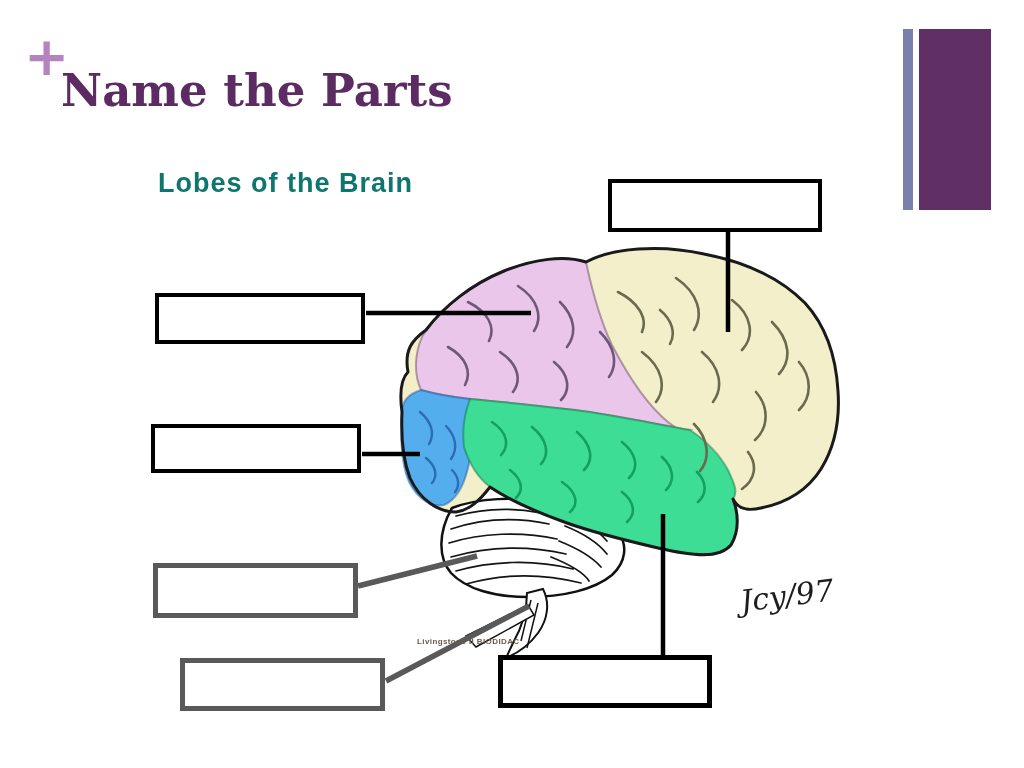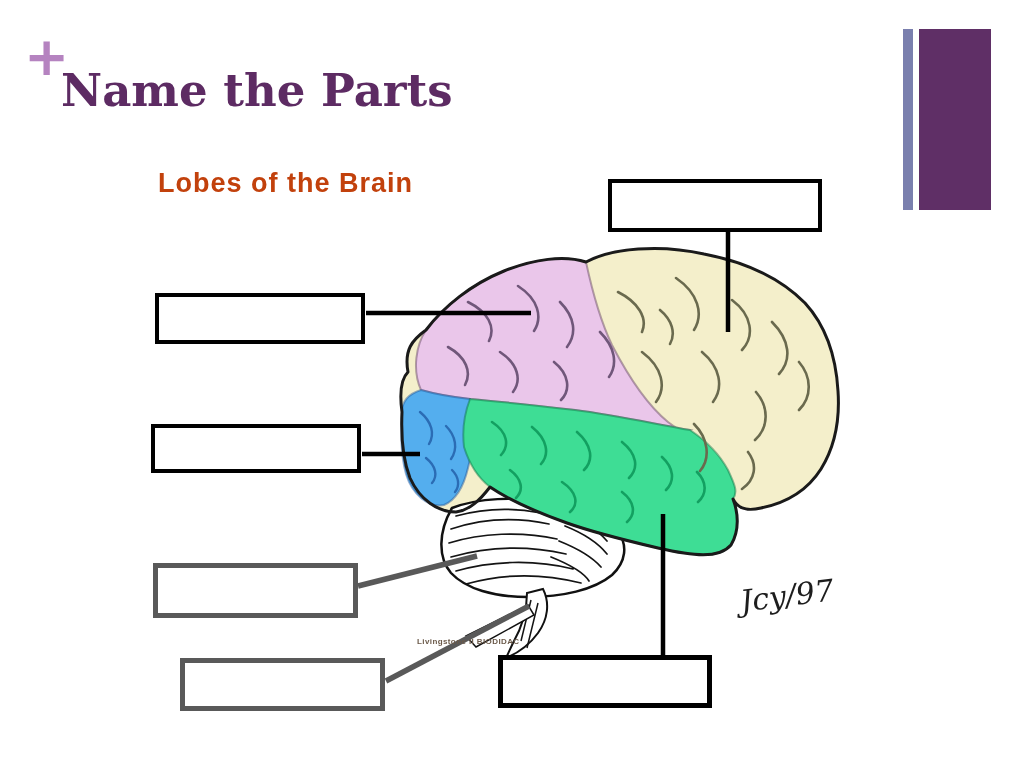--- a/index.html
+++ b/index.html
@@ -4,21 +4,21 @@
 <style>
   html,body{margin:0;padding:0;background:#fff;}
   .slide{position:relative;width:1024px;height:768px;background:#ffffff;overflow:hidden;
          font-family:"Liberation Sans",sans-serif;}
   .accent-thin{position:absolute;left:903px;top:29px;width:10px;height:181px;background:#7a7fae;}
   .accent-wide{position:absolute;left:919px;top:29px;width:72px;height:181px;background:#5f2f66;}
   .plus-bullet{position:absolute;left:24px;top:30px;font-family:"DejaVu Sans",sans-serif;
                font-size:54px;font-weight:bold;color:#b583c0;line-height:1;}
   .page-title{position:absolute;left:61px;top:64px;margin:0;font-family:"DejaVu Serif",serif;
               font-size:45px;font-weight:bold;color:#5d2b63;letter-spacing:0px;}
-  .fig-title{position:absolute;left:158px;top:168px;font-size:27px;font-weight:bold;color:#c2410c;
+  .fig-title{position:absolute;left:158px;top:168px;font-size:27px;font-weight:bold;color:#0f766e;
              font-family:"Liberation Sans",sans-serif;letter-spacing:1px;}
   .signature{position:absolute;left:740px;top:578px;font-family:"DejaVu Serif",serif;
              font-style:italic;font-size:30px;color:#1d1d1d;transform:rotate(-7deg);}
   .credit{position:absolute;left:394px;top:637px;font-size:8px;font-weight:bold;color:#6b5a4a;
           letter-spacing:0.4px;margin-left:23px;}
   .abox{position:absolute;background:#ffffff;box-sizing:border-box;}
   .abox.black{border:4px solid #000000;}
   .abox.black-thick{border:5px solid #000000;}
   .abox.gray{border:5px solid #595959;}
   .b1{left:608px;top:179px;width:214px;height:53px;}

